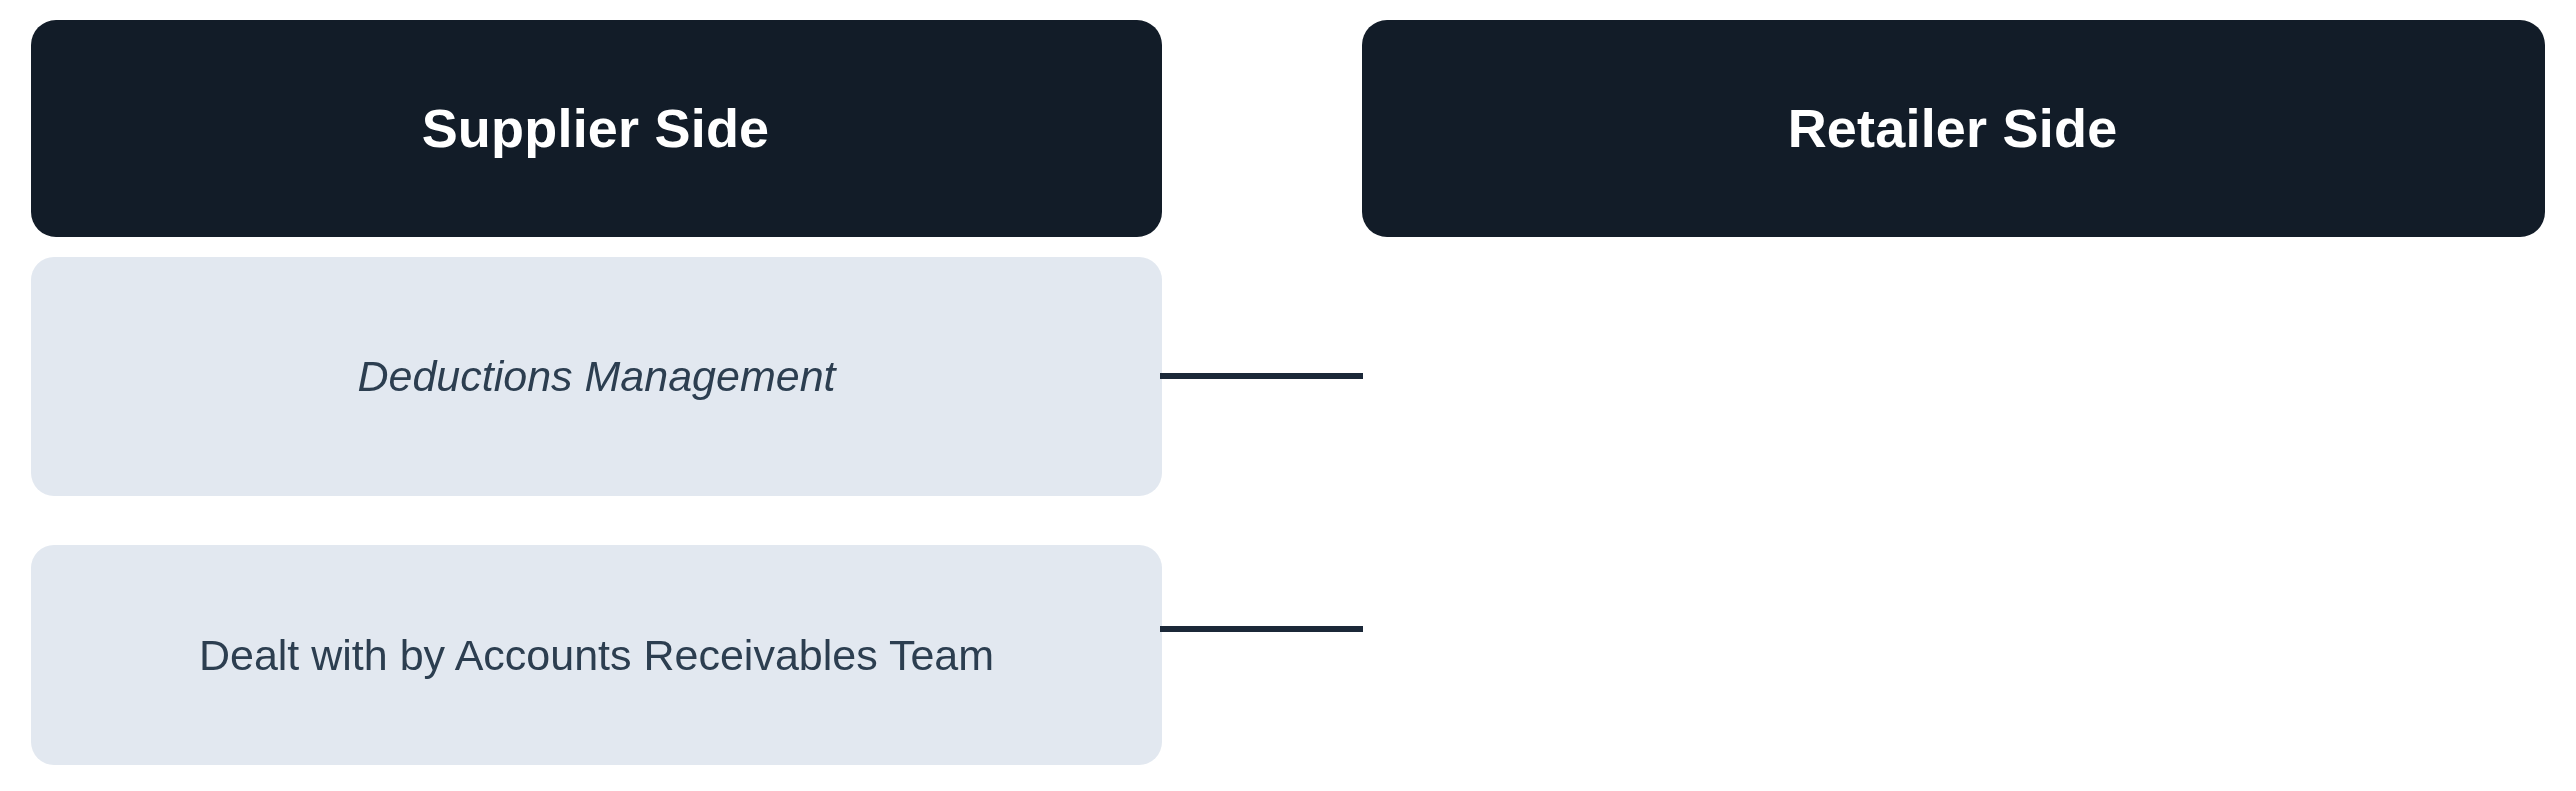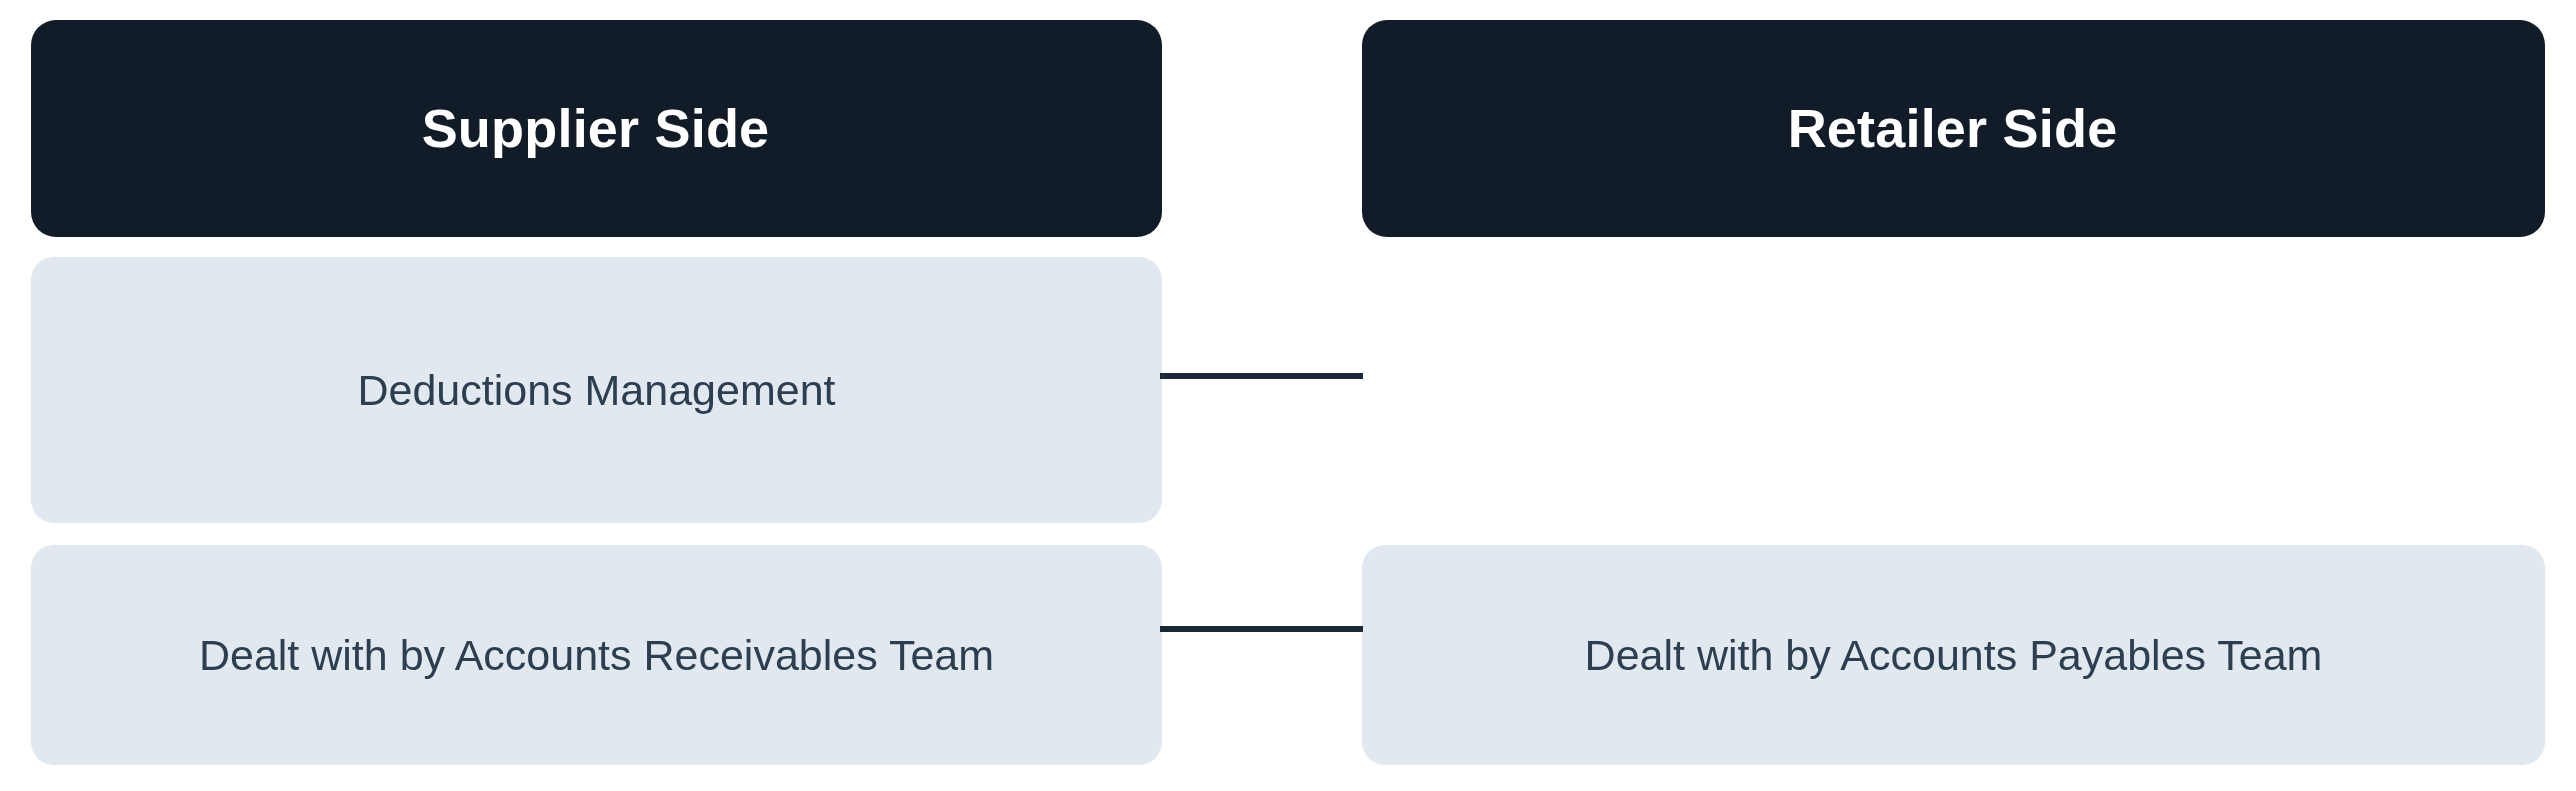--- a/index.html
+++ b/index.html
@@ -61,21 +61,21 @@
     font-size: 43px;
     font-weight: 400;
     line-height: 1.32;
   }
 
   
   .col-left  { left: 31px;   width: 1131px; }
   .col-right { left: 1362px; width: 1183px; }
 
   .row-header { top: 19.5px;  height: 217px; }
-  .row-one    { top: 257px; height: 266px; }
+  .row-one    { top: 257px; height: 239px; font-style: italic; }
   .row-two    { top: 545px; height: 220px; }
 
   
   .connector {
     position: absolute;
     left: 1160px;
     width: 203px;
     height: 6.2px;
     background: #1b2838;
   }
@@ -97,21 +97,18 @@
 
   <div class="node body-node col-left row-two">
     <span class="node-label">Dealt with by Accounts Receivables Team</span>
   </div>
 
   <div class="node header col-right row-header">
     <span class="node-label">Retailer Side</span>
   </div>
 
 
-  <div class="node body-node col-right row-two">
-    <span class="node-label">Dealt with by Accounts Payables Team</span>
-  </div>
 
   <div class="connector connector-1"></div>
   <div class="connector connector-2"></div>
 
 </div>
 
 
 </body></html>

